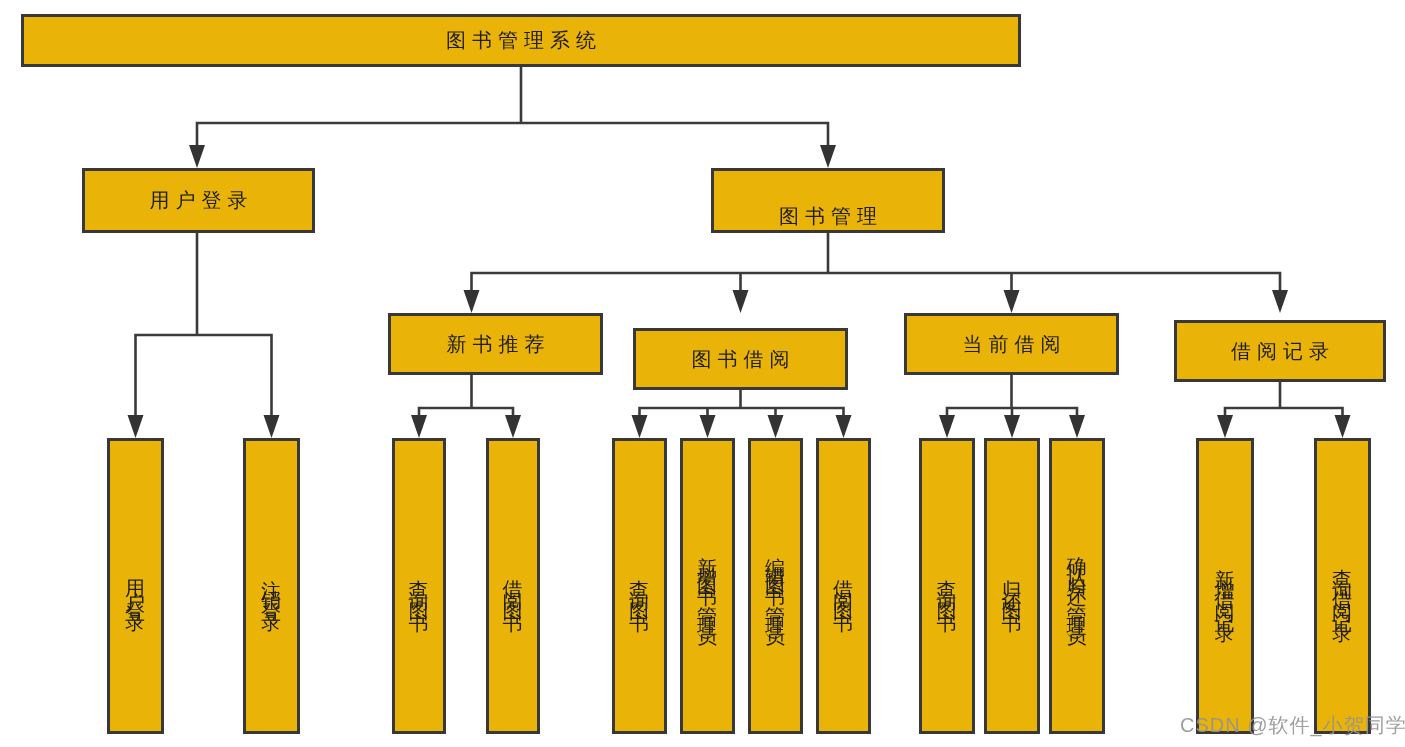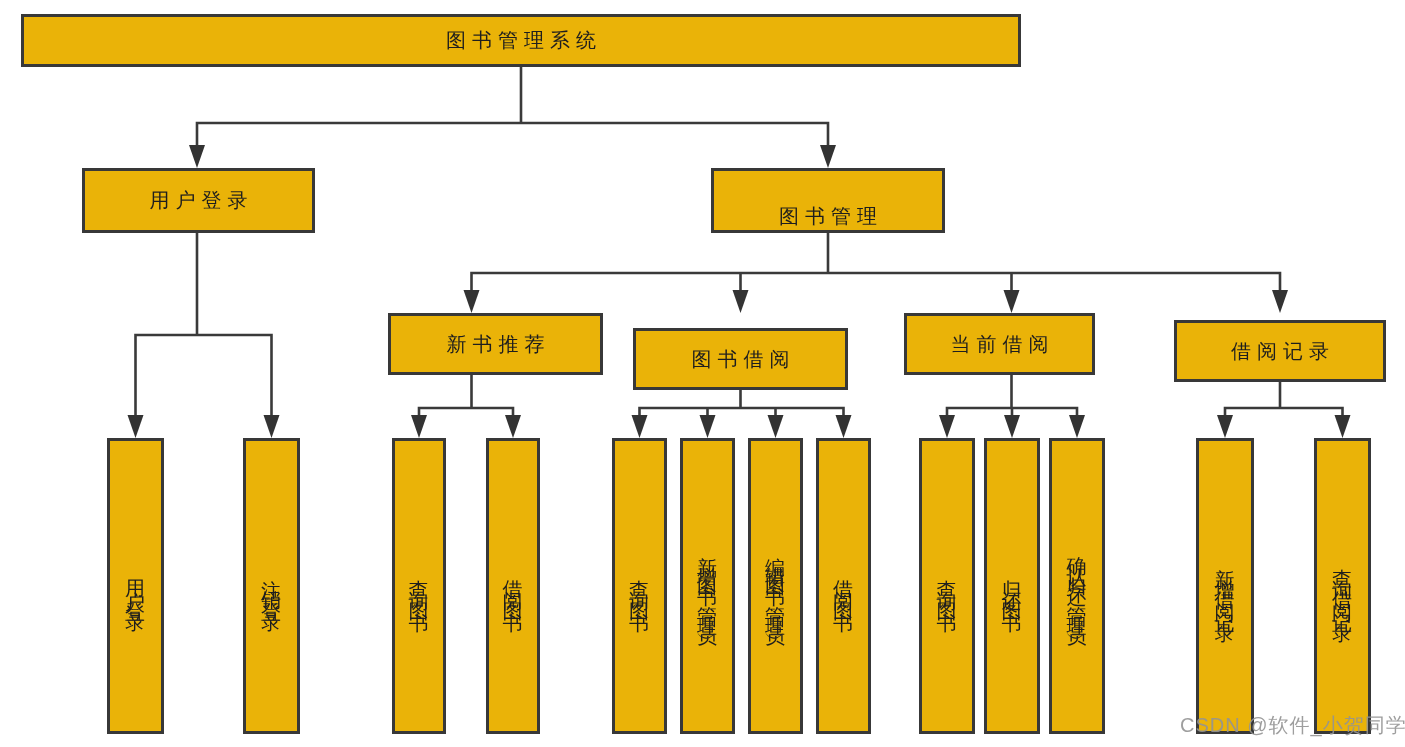--- a/index.html
+++ b/index.html
@@ -59,21 +59,21 @@
     color: rgba(148, 148, 148, 0.9);
     letter-spacing: 1px;
     white-space: nowrap;
   }
   
   .n-root  { left: 21px;  top: 14px;  width: 1000px; height: 53px; }
   .n-l2a   { left: 82px;  top: 168px; width: 233px;  height: 65px; }
   .n-l2b   { left: 711px; top: 168px; width: 234px;  height: 65px; align-items: flex-end; }
   .n-l3a   { left: 364px; top: 313px; width: 215px;  height: 62px; margin-left: 24px; }
   .n-l3b   { left: 633px; top: 328px; width: 215px;  height: 62px; }
-  .n-l3c   { left: 904px; top: 313px; width: 191px;  height: 62px; }
+  .n-l3c   { left: 904px; top: 313px; width: 215px;  height: 62px; }
   .n-l3d   { left: 1174px;top: 320px; width: 212px;  height: 62px; }
   .lf      { top: 438px; height: 296px; }
   .n-lf1  { left: 107px;  width: 57px; }
   .n-lf2  { left: 243px;  width: 57px; }
   .n-lf3  { left: 392px;  width: 54px; }
   .n-lf4  { left: 486px;  width: 54px; }
   .n-lf5  { left: 612px;  width: 55px; }
   .n-lf6  { left: 680px;  width: 55px; }
   .n-lf7  { left: 748px;  width: 55px; }
   .n-lf8  { left: 816px;  width: 55px; }

